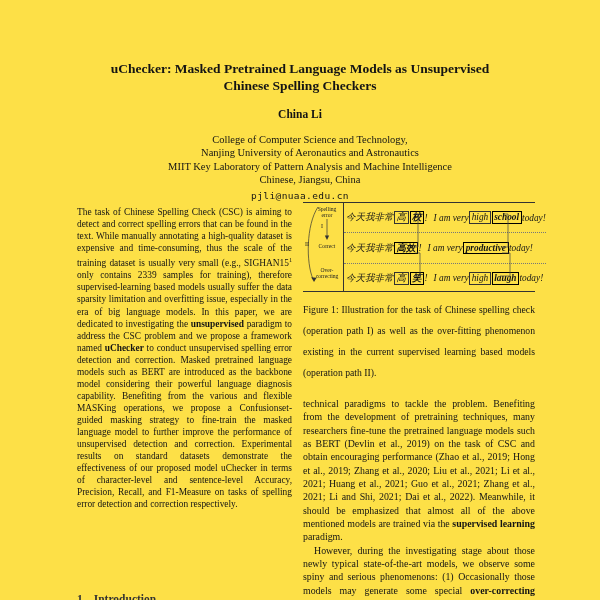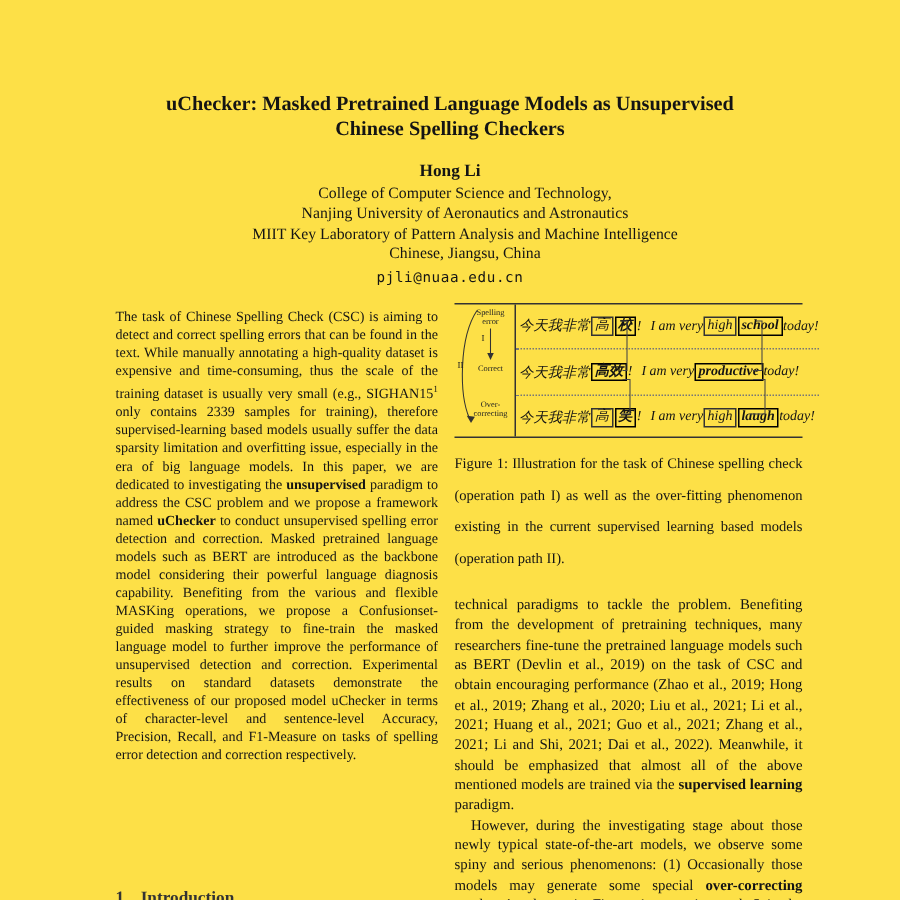--- a/index.html
+++ b/index.html
@@ -6,21 +6,21 @@
   .page{
     position:relative; width:600px; height:600px; margin:0 auto;
     background:#fde047; overflow:hidden; color:#141414;
     font-family:"Liberation Serif","DejaVu Serif",serif;
   }
   
   .header{position:absolute; top:60px; left:0; right:0; text-align:center;}
   .title-line{font-size:13.5px; font-weight:bold; line-height:17px;}
   .author{margin-top:13px; font-size:11.5px; font-weight:bold; line-height:14px;}
   .affil-line{font-size:10.5px; line-height:13.4px;}
-  .affil-block{margin-top:2px;padding-left:20px;}
+  .affil-block{margin-top:12px;padding-left:20px;}
   .email{font-family:"DejaVu Sans Mono","Liberation Mono",monospace; font-size:9.5px; letter-spacing:.4px; margin-top:3px;}
 
   
   .col-left{position:absolute; left:77px; top:206px; width:215px;}
   .abstract-heading{text-align:center; font-size:11px; font-weight:bold; margin:0 0 11px 0;}
   .abstract-text{font-size:9.4px; line-height:12.05px; text-align:justify;}
   .abstract-text sup{font-size:6.2px;}
   .b{font-weight:bold;}
 
   .next-section{position:absolute; left:77px; top:593px; font-size:11.5px; font-weight:bold; color:#333; white-space:nowrap;}
@@ -55,21 +55,21 @@
   .para.p2{text-indent:11px;}
 </style>
 </head>
 <body>
 
 <div class="page">
 
   <div class="header">
     <div class="title-line">uChecker: Masked Pretrained Language Models as Unsupervised</div>
     <div class="title-line">Chinese Spelling Checkers</div>
-    <div class="author">Hong Li</div>
+    <div class="author">China Li</div>
     <div class="affil-block">
       <div class="affil-line">College of Computer Science and Technology,</div>
       <div class="affil-line">Nanjing University of Aeronautics and Astronautics</div>
       <div class="affil-line">MIIT Key Laboratory of Pattern Analysis and Machine Intelligence</div>
       <div class="affil-line">Chinese, Jiangsu, China</div>
     </div>
     <div class="email">pjli@nuaa.edu.cn</div>
   </div>
 
   <div class="col-left">

